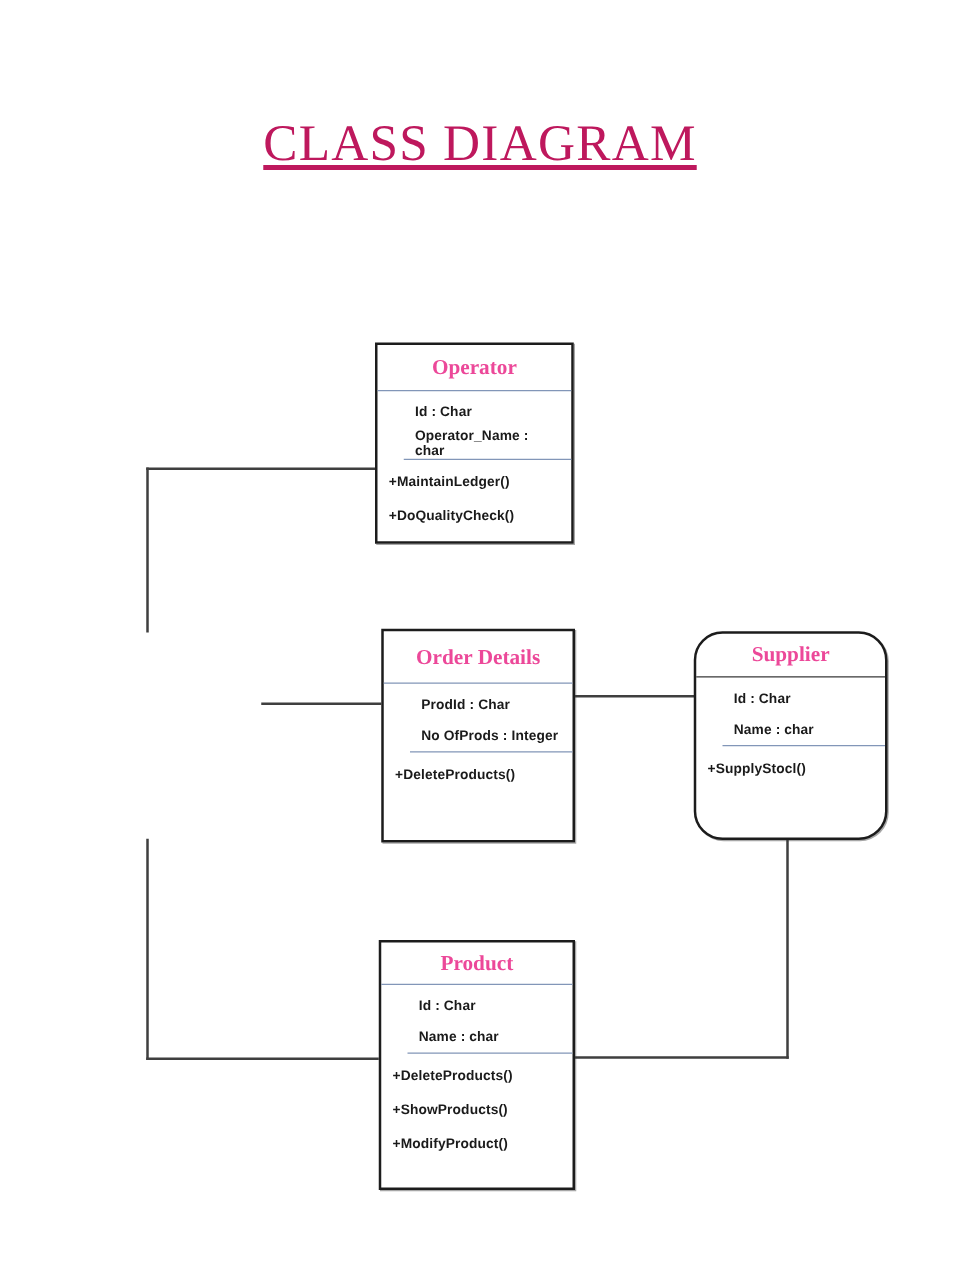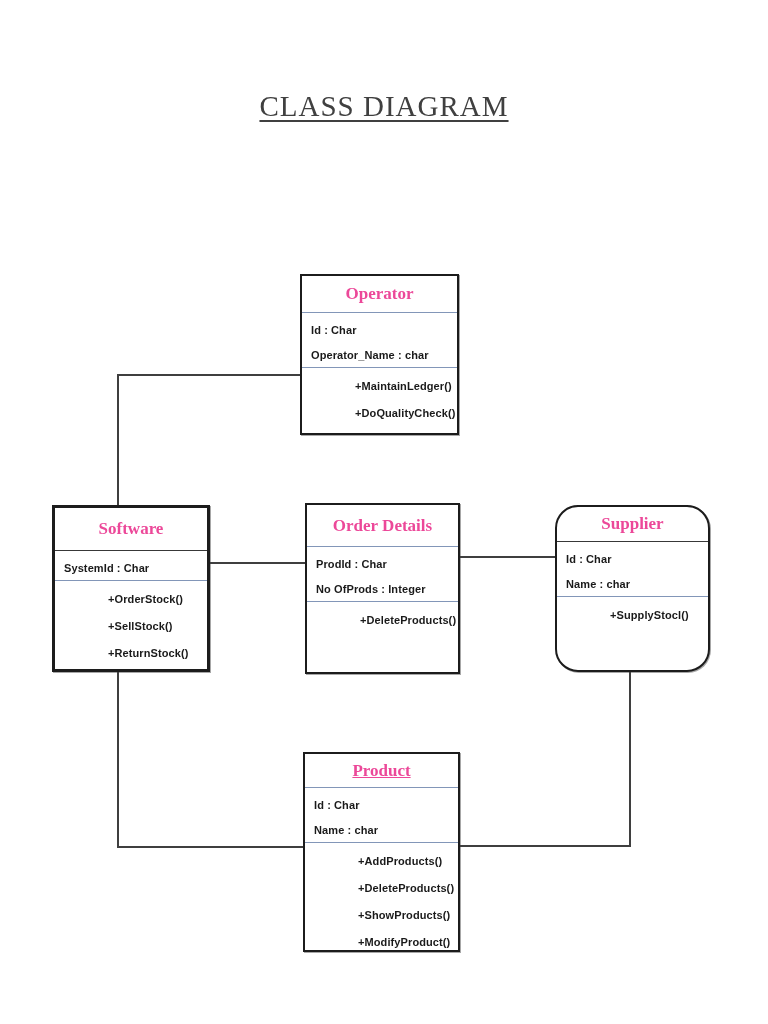--- a/index.html
+++ b/index.html
@@ -20,26 +20,26 @@
     font-family: "Liberation Sans", sans-serif;
     color: var(--text);
   }
   .page-title {
     position: absolute;
     top: 90px;
     left: 0;
     width: 100%;
     text-align: center;
     font-family: "Liberation Serif", "DejaVu Serif", serif;
-    font-size: 29px;
+    font-size: 41px;
     font-weight: 400;
     letter-spacing: 1px;
     text-decoration: underline;
     text-underline-offset: 4px;
-    color: #404040;
+    color: #be185d;
   }
   .connector {
     position: absolute;
     background: var(--connector);
   }
   .uml-class {
     position: absolute;
     background: #ffffff;
     border: 2px solid var(--box-border);
     box-shadow: 1px 1px 0 rgba(60,60,60,0.45);
@@ -51,22 +51,23 @@
     font-family: "Liberation Serif", "DejaVu Serif", serif;
     font-weight: 700;
     font-size: 17px;
     color: #ec4899;
     border-bottom: 1px solid var(--divider-blue);
   }
   .uml-header.dark-divider { border-bottom-color: var(--divider-dark); }
   .uml-attrs {
     padding-top: 4px;
     border-bottom: 1px solid var(--divider-blue);
+    margin-left: 21px;
   }
-  .uml-methods { padding-top: 4px; padding-left: 44px; }
+  .uml-methods { padding-top: 4px; }
   .line {
     display: flex;
     align-items: center;
     padding: 0 9px;
     font-size: 11px;
     font-weight: 700;
     color: #1a1a1a;
     letter-spacing: 0.1px;
   }
   .uml-attrs .line { height: 25px; }
@@ -75,21 +76,21 @@
   
   .c-operator      { left: 300px; top: 274px; width: 159px; height: 161px; }
   .c-operator .uml-header { height: 37px; }
   .c-software      { left: 52px;  top: 505px; width: 158px; height: 167px; border-width: 3px; }
   .c-software .uml-header { height: 43px; }
   .c-order-details { left: 305px; top: 503px; width: 155px; height: 171px; }
   .c-order-details .uml-header { height: 42px; }
   .c-supplier      { left: 555px; top: 505px; width: 155px; height: 167px; border-radius: 23px; }
   .c-supplier .uml-header { height: 35px; }
   .c-product       { left: 303px; top: 752px; width: 157px; height: 200px; }
-  .c-product .uml-header { height: 34px; text-decoration: underline; }
+  .c-product .uml-header { height: 34px; }
 
   
   .seg-op-h   { left: 117px; top: 374px; width: 184px; height: 2px; }
   .seg-op-v   { left: 117px; top: 374px; width: 2px;  height: 132px; }
   .seg-sw-od  { left: 209px; top: 562px; width: 97px; height: 2px; }
   .seg-od-sup { left: 459px; top: 556px; width: 97px; height: 2px; }
   .seg-sw-pr-v  { left: 117px; top: 671px; width: 2px;  height: 177px; }
   .seg-sw-pr-h  { left: 117px; top: 846px; width: 187px; height: 2px; }
   .seg-sup-pr-v { left: 629px; top: 671px; width: 2px;  height: 176px; }
   .seg-sup-pr-h { left: 460px; top: 845px; width: 171px; height: 2px; }
@@ -115,31 +116,20 @@
     <div class="uml-attrs">
       <div class="line">Id : Char</div>
       <div class="line">Operator_Name : char</div>
     </div>
     <div class="uml-methods">
       <div class="line">+MaintainLedger()</div>
       <div class="line">+DoQualityCheck()</div>
     </div>
   </div>
 
-  <div class="uml-class c-software">
-    <div class="uml-header dark-divider">Software</div>
-    <div class="uml-attrs">
-      <div class="line">SystemId : Char</div>
-    </div>
-    <div class="uml-methods">
-      <div class="line">+OrderStock()</div>
-      <div class="line">+SellStock()</div>
-      <div class="line">+ReturnStock()</div>
-    </div>
-  </div>
 
   <div class="uml-class c-order-details">
     <div class="uml-header">Order Details</div>
     <div class="uml-attrs">
       <div class="line">ProdId : Char</div>
       <div class="line">No OfProds : Integer</div>
     </div>
     <div class="uml-methods">
       <div class="line">+DeleteProducts()</div>
     </div>
@@ -156,20 +146,19 @@
     </div>
   </div>
 
   <div class="uml-class c-product">
     <div class="uml-header">Product</div>
     <div class="uml-attrs">
       <div class="line">Id : Char</div>
       <div class="line">Name : char</div>
     </div>
     <div class="uml-methods">
-      <div class="line">+AddProducts()</div>
       <div class="line">+DeleteProducts()</div>
       <div class="line">+ShowProducts()</div>
       <div class="line">+ModifyProduct()</div>
     </div>
   </div>
 
 </div>
 
 </body></html>

